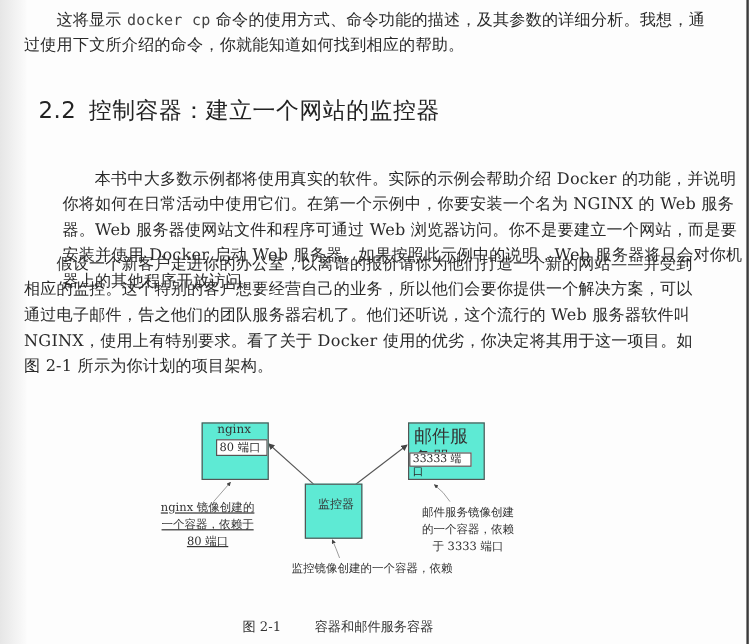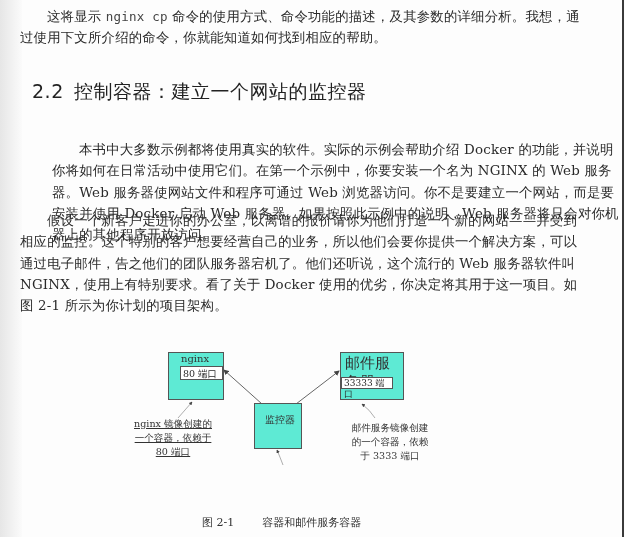--- a/index.html
+++ b/index.html
@@ -41,21 +41,21 @@
     position: absolute; left: 202px; top: 515px; font-size: 11px; color: #333; margin: 0;
   }
   .caption .fig { margin-right: 28px; }
 </style>
 </head>
 <body>
 
 <div class="left-shade"></div>
 <div class="right-rule"></div>
 
-<p class="para" style="top:6px;"><span class="indent"></span><span>这将显示 </span><span class="mono">nginx cp</span><span> 命令的使用方式、命令功能的描述，及其参数的详细分析。我想，通过使用下文所介绍的命令，你就能知道如何找到相应的帮助。</span></p>
+<p class="para" style="top:6px;"><span class="indent"></span><span>这将显示 </span><span class="mono">docker cp</span><span> 命令的使用方式、命令功能的描述，及其参数的详细分析。我想，通过使用下文所介绍的命令，你就能知道如何找到相应的帮助。</span></p>
 
 <h2 class="heading"><span class="num">2.2</span><span>控制容器：建立一个网站的监控器</span></h2>
 
 <p class="para" style="top:139px;margin-left:32px;"><span class="indent"></span><span>本书中大多数示例都将使用真实的软件。实际的示例会帮助介绍 Docker 的功能，并说明你将如何在日常活动中使用它们。在第一个示例中，你要安装一个名为 NGINX 的 Web 服务器。Web 服务器使网站文件和程序可通过 Web 浏览器访问。你不是要建立一个网站，而是要安装并使用 Docker 启动 Web 服务器。如果按照此示例中的说明，Web 服务器将只会对你机器上的其他程序开放访问。</span></p>
 
 <p class="para" style="top:210px;"><span class="indent"></span><span>假设一个新客户走进你的办公室，以离谱的报价请你为他们打造一个新的网站——并受到相应的监控。这个特别的客户想要经营自己的业务，所以他们会要你提供一个解决方案，可以通过电子邮件，告之他们的团队服务器宕机了。他们还听说，这个流行的 Web 服务器软件叫 NGINX，使用上有特别要求。看了关于 Docker 使用的优劣，你决定将其用于这一项目。如图 2-1 所示为你计划的项目架构。</span></p>
 
 <div>
   <svg class="diagram" width="625" height="537">
     <defs>
@@ -90,16 +90,17 @@
     <div>80 端口</div>
   </div>
 
   <div class="note" style="left:350px; top:421px; width:80px;">
     <div>邮件服务镜像创建</div>
     <div>的一个容器，依赖</div>
     <div>于 3333 端口</div>
   </div>
 
   <div class="note" style="left:225px; top:468px; width:170px;">
+    <div>监控镜像创建的一个容器，依赖</div>
   </div>
 
   <p class="caption"><span class="fig">图 2-1</span><span>容器和邮件服务容器</span></p>
 </div>
 
 </body></html>

